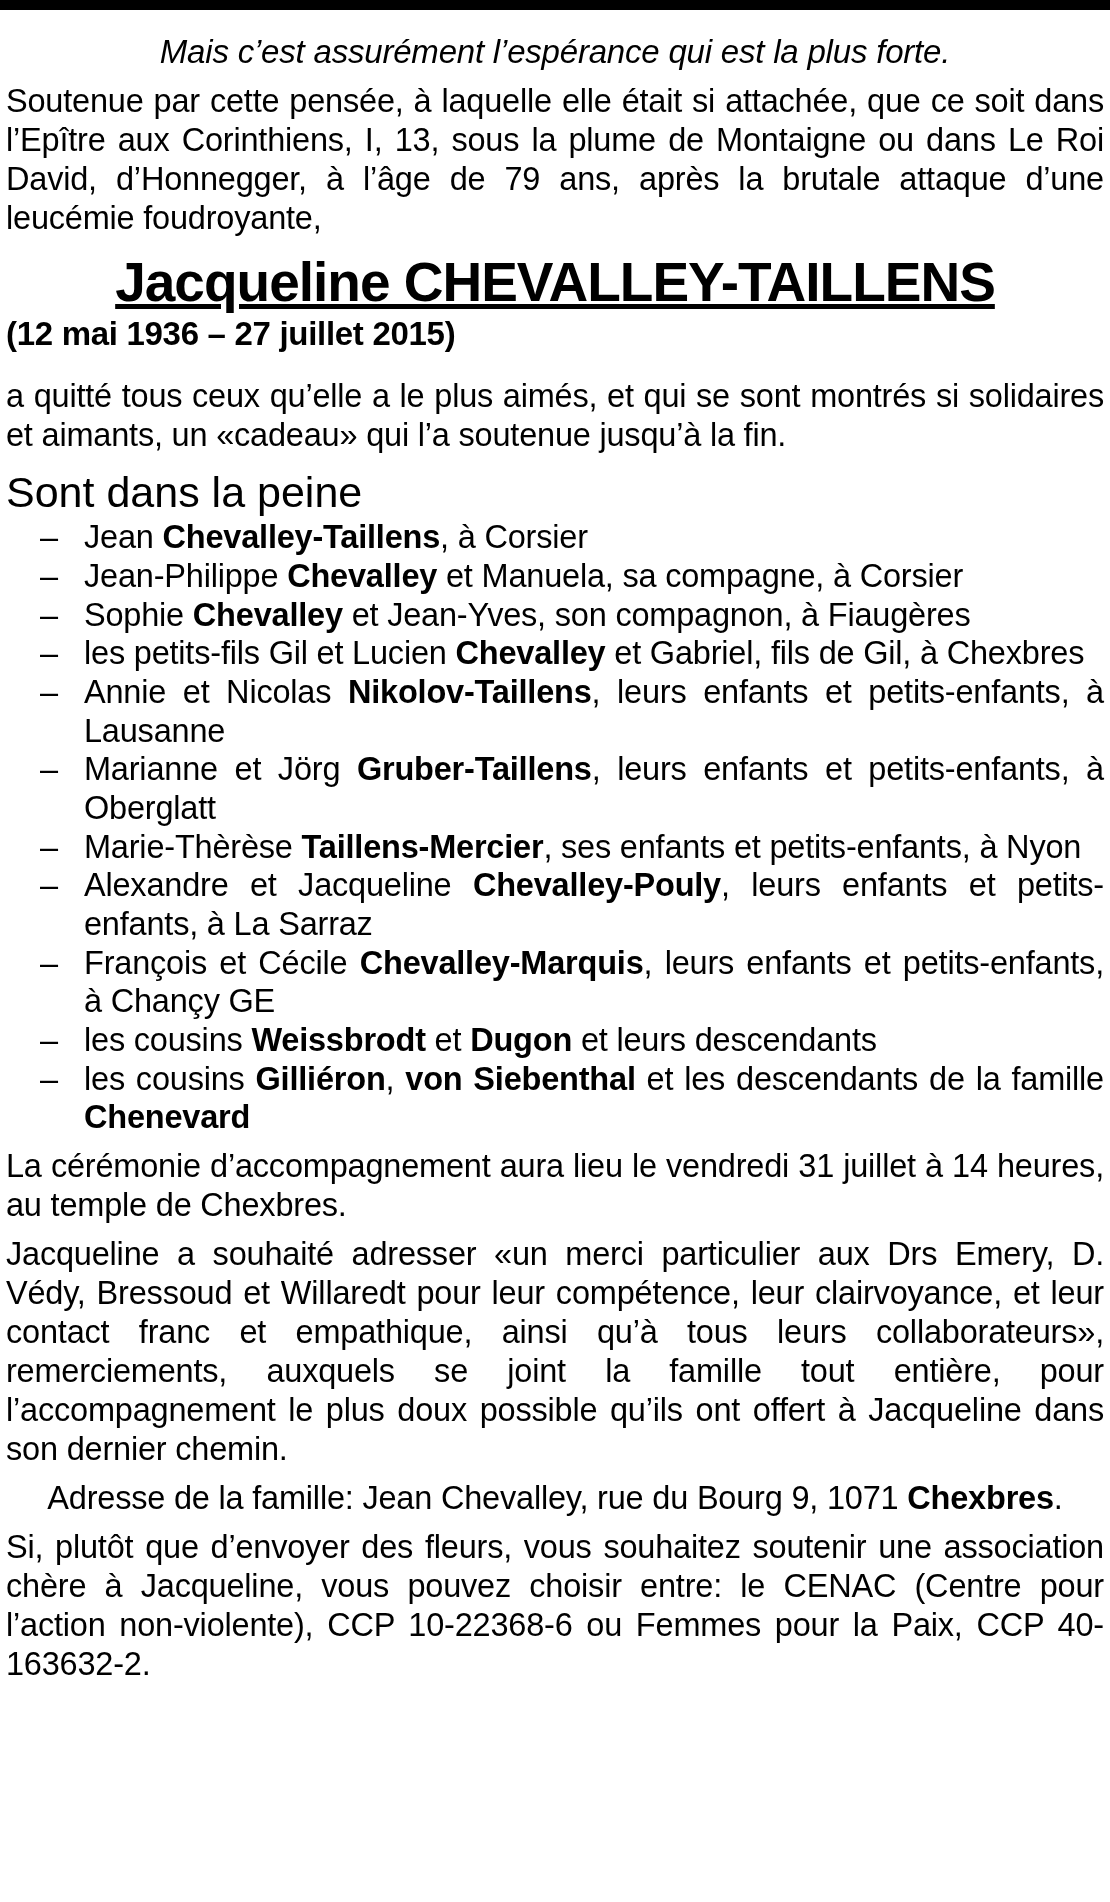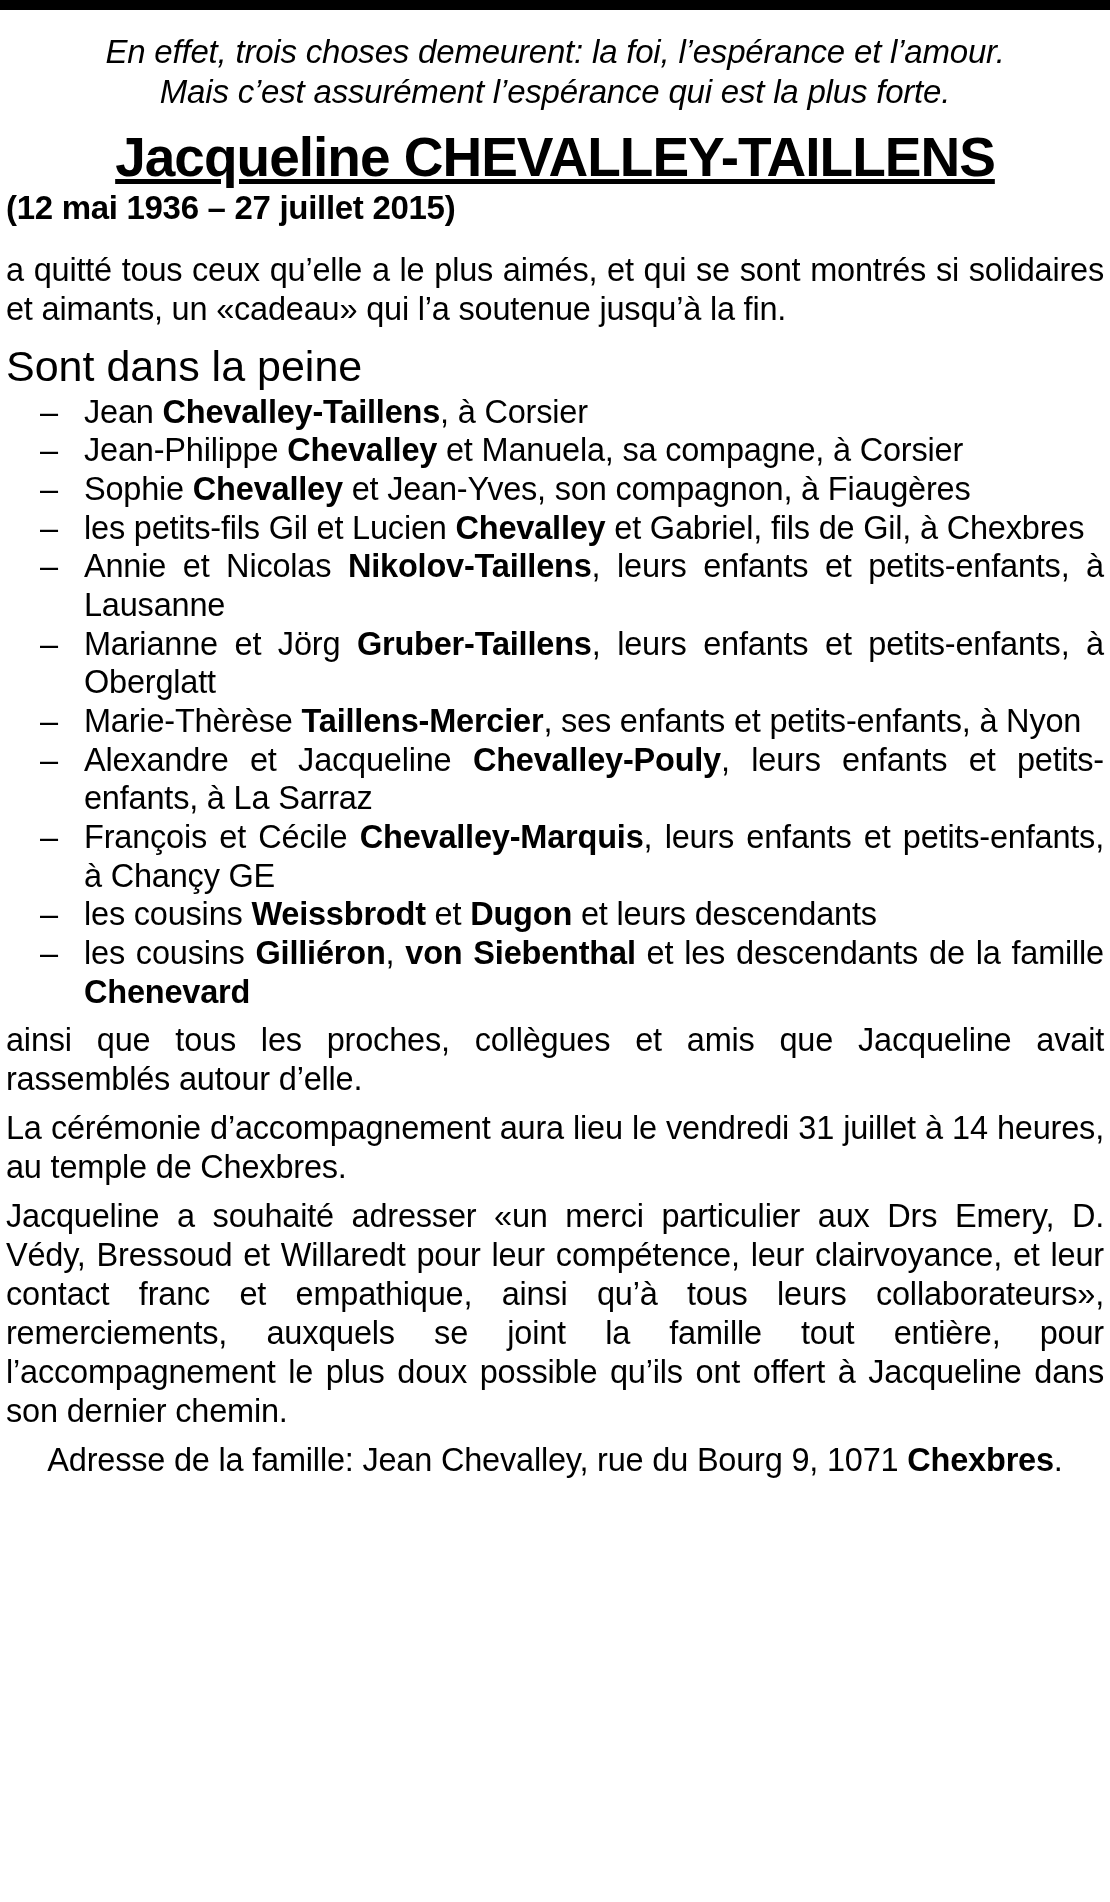--- a/index.html
+++ b/index.html
@@ -92,24 +92,24 @@
 </head>
 <body>
 
 <div class="page">
 
   <div class="top-rule"></div>
 
   <div class="content">
 
     <div class="epigraph">
-      <div>En effet, trois choses demeurent: la foi, l’espérance et l’amour.</div>
       <div>Mais c’est assurément l’espérance qui est la plus forte.</div>
     </div>
 
+    <p class="body">Soutenue par cette pensée, à laquelle elle était si attachée, que ce soit dans l’Epître aux Corinthiens, I, 13, sous la plume de Montaigne ou dans Le Roi David, d’Honnegger, à l’âge de 79 ans, après la brutale attaque d’une leucémie foudroyante,</p>
 
     <div class="name">Jacqueline CHEVALLEY-TAILLENS</div>
     <div class="dates">(12 mai 1936 – 27 juillet 2015)</div>
 
     <p class="body">a quitté tous ceux qu’elle a le plus aimés, et qui se sont montrés si solidaires et aimants, un «cadeau» qui l’a soutenue jusqu’à la fin.</p>
 
     <div class="peine-head">Sont dans la peine</div>
 
     <ul class="family">
       <li><span class="dash">–</span><span>Jean </span><b>Chevalley-Taillens</b><span>, à Corsier</span></li>
@@ -118,23 +118,23 @@
       <li><span class="dash">–</span><span>les petits-fils Gil et Lucien </span><b>Chevalley</b><span> et Gabriel, fils de Gil, à Chexbres</span></li>
       <li><span class="dash">–</span><span>Annie et Nicolas </span><b>Nikolov-Taillens</b><span>, leurs enfants et petits-enfants, à Lausanne</span></li>
       <li><span class="dash">–</span><span>Marianne et Jörg </span><b>Gruber-Taillens</b><span>, leurs enfants et petits-enfants, à Oberglatt</span></li>
       <li><span class="dash">–</span><span>Marie-Thèrèse </span><b>Taillens-Mercier</b><span>, ses enfants et petits-enfants, à Nyon</span></li>
       <li><span class="dash">–</span><span>Alexandre et Jacqueline </span><b>Chevalley-Pouly</b><span>, leurs enfants et petits-enfants, à La Sarraz</span></li>
       <li><span class="dash">–</span><span>François et Cécile </span><b>Chevalley-Marquis</b><span>, leurs enfants et petits-enfants, à Chançy GE</span></li>
       <li><span class="dash">–</span><span>les cousins </span><b>Weissbrodt</b><span> et </span><b>Dugon</b><span> et leurs descendants</span></li>
       <li><span class="dash">–</span><span>les cousins </span><b>Gilliéron</b><span>, </span><b>von Siebenthal</b><span> et les descendants de la famille </span><b>Chenevard</b></li>
     </ul>
 
-    <p class="body">ainsi que tous les proches, collègues et amis que Jacqueline avait rassemblés autour d’elle.</p>
 
     <p class="body">La cérémonie d’accompagnement aura lieu  le vendredi 31 juillet à 14 heures, au temple de Chexbres.</p>
 
     <p class="body">Jacqueline a souhaité adresser «un merci particulier aux Drs Emery, D. Védy, Bressoud et Willaredt pour leur compétence, leur clairvoyance, et leur contact franc et empathique, ainsi  qu’à tous leurs collaborateurs», remerciements, auxquels se joint la famille tout entière, pour l’accompagnement le plus doux possible qu’ils ont offert à Jacqueline dans son dernier chemin.</p>
 
     <p class="body last-left"><span>Adresse de la famille: Jean Chevalley, rue du Bourg 9, 1071 </span><b>Chexbres</b><span>.</span></p>
 
+    <p class="body">Si, plutôt que d’envoyer des fleurs, vous souhaitez soutenir une association chère à Jacqueline, vous pouvez choisir entre: le CENAC (Centre  pour l’action non-violente), CCP 10-22368-6 ou Femmes pour la Paix, CCP 40-163632-2.</p>
 
   </div>
 </div>
 
 </body></html>

